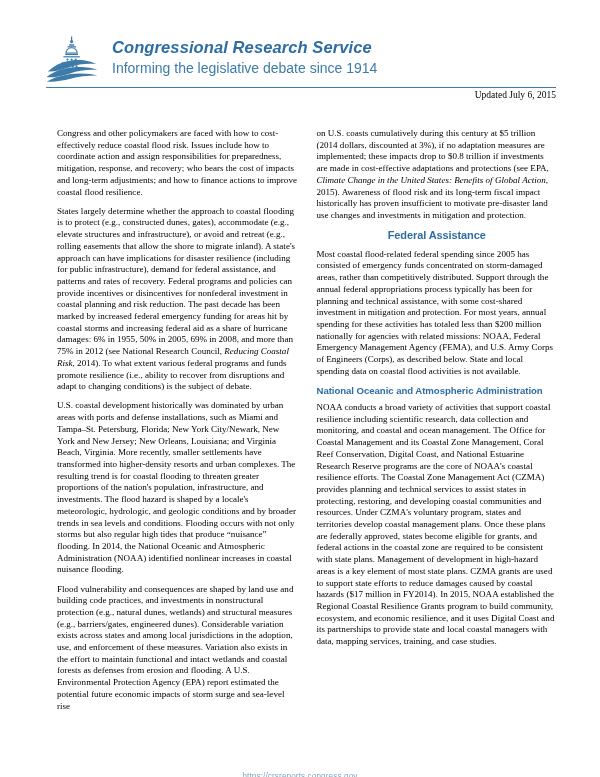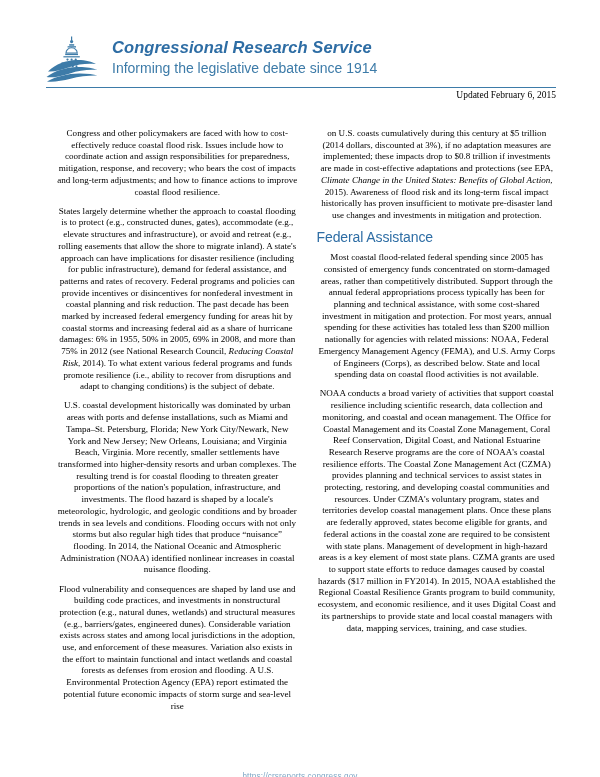--- a/index.html
+++ b/index.html
@@ -118,31 +118,32 @@
     gap: 19px;
   }
   .col {
     width: 241px;
     position: relative;
   }
   p {
     margin: 0 0 7.5px 0;
     font-size: 9.05px;
     line-height: 1.295;
-    text-align: center;
+    text-align: left;
     color: #000000;
   }
   h2.sec {
     font-family: "Liberation Sans", "DejaVu Sans", sans-serif;
     color: #2e6da4;
-    font-size: 14px;
-    font-weight: normal;
+    font-size: 11px;
+    font-weight: bold;
     margin: 6px 0 7px 0;
     line-height: 1.15;
     letter-spacing: -0.1px;
+    text-align: center;
   }
   h3.subsec {
     font-family: "Liberation Sans", "DejaVu Sans", sans-serif;
     color: #2e6da4;
     font-size: 9.6px;
     font-weight: bold;
     margin: 7px 0 6px 0;
     line-height: 1.15;
     letter-spacing: -0.05px;
   }
@@ -195,39 +196,40 @@
       </span>
       <div class="wordmarks">
         <div class="crs-name">Congressional Research Service</div>
         <div class="crs-tag">Informing the legislative debate since 1914</div>
       </div>
     </div>
   </div>
 
   <div class="masthead-rule"></div>
 
-  <div class="updated-line">Updated February 6, 2015</div>
+  <div class="updated-line">Updated July 6, 2015</div>
 
 
   <div class="columns">
 
     <div class="col">
       <p>Congress and other policymakers are faced with how to cost-effectively reduce coastal flood risk. Issues include how to coordinate action and assign responsibilities for preparedness, mitigation, response, and recovery; who bears the cost of impacts and long-term adjustments; and how to finance actions to improve coastal flood resilience.</p>
       <p><span>States largely determine whether the approach to coastal flooding is to protect (e.g., constructed dunes, gates), accommodate (e.g., elevate structures and infrastructure), or avoid and retreat (e.g., rolling easements that allow the shore to migrate inland). A state's approach can have implications for disaster resilience (including for public infrastructure), demand for federal assistance, and patterns and rates of recovery. Federal programs and policies can provide incentives or disincentives for nonfederal investment in coastal planning and risk reduction. The past decade has been marked by increased federal emergency funding for areas hit by coastal storms and increasing federal aid as a share of hurricane damages: 6% in 1955, 50% in 2005, 69% in 2008, and more than 75% in 2012 (see National Research Council, </span><i>Reducing Coastal Risk</i><span>, 2014). To what extent various federal programs and funds promote resilience (i.e., ability to recover from disruptions and adapt to changing conditions) is the subject of debate.</span></p>
 
       <p>U.S. coastal development historically was dominated by urban areas with ports and defense installations, such as Miami and Tampa–St. Petersburg, Florida; New York City/Newark, New York and New Jersey; New Orleans, Louisiana; and Virginia Beach, Virginia. More recently, smaller settlements have transformed into higher-density resorts and urban complexes. The resulting trend is for coastal flooding to threaten greater proportions of the nation's population, infrastructure, and investments. The flood hazard is shaped by a locale's meteorologic, hydrologic, and geologic conditions and by broader trends in sea levels and conditions. Flooding occurs with not only storms but also regular high tides that produce “nuisance” flooding. In 2014, the National Oceanic and Atmospheric Administration (NOAA) identified nonlinear increases in coastal nuisance flooding.</p>
       <p>Flood vulnerability and consequences are shaped by land use and building code practices, and investments in nonstructural protection (e.g., natural dunes, wetlands) and structural measures (e.g., barriers/gates, engineered dunes). Considerable variation exists across states and among local jurisdictions in the adoption, use, and enforcement of these measures. Variation also exists in the effort to maintain functional and intact wetlands and coastal forests as defenses from erosion and flooding. A U.S. Environmental Protection Agency (EPA) report estimated the potential future economic impacts of storm surge and sea-level rise</p>
     </div>
 
     <div class="col">
       <p><span>on U.S. coasts cumulatively during this century at $5 trillion (2014 dollars, discounted at 3%), if no adaptation measures are implemented; these impacts drop to $0.8 trillion if investments are made in cost-effective adaptations and protections (see EPA, </span><i>Climate Change in the United States: Benefits of Global Action</i><span>, 2015). Awareness of flood risk and its long-term fiscal impact historically has proven insufficient to motivate pre-disaster land use changes and investments in mitigation and protection.</span></p>
 
       <h2 class="sec">Federal Assistance</h2>
       <p>Most coastal flood-related federal spending since 2005 has consisted of emergency funds concentrated on storm-damaged areas, rather than competitively distributed. Support through the annual federal appropriations process typically has been for planning and technical assistance, with some cost-shared investment in mitigation and protection. For most years, annual spending for these activities has totaled less than $200 million nationally for agencies with related missions: NOAA, Federal Emergency Management Agency (FEMA), and U.S. Army Corps of Engineers (Corps), as described below. State and local spending data on coastal flood activities is not available.</p>
 
+      <h3 class="subsec">National Oceanic and Atmospheric Administration</h3>
       <p>NOAA conducts a broad variety of activities that support coastal resilience including scientific research, data collection and monitoring, and coastal and ocean management. The Office for Coastal Management and its Coastal Zone Management, Coral Reef Conservation, Digital Coast, and National Estuarine Research Reserve programs are the core of NOAA's coastal resilience efforts. The Coastal Zone Management Act (CZMA) provides planning and technical services to assist states in protecting, restoring, and developing coastal communities and resources. Under CZMA's voluntary program, states and territories develop coastal management plans. Once these plans are federally approved, states become eligible for grants, and federal actions in the coastal zone are required to be consistent with state plans. Management of development in high-hazard areas is a key element of most state plans. CZMA grants are used to support state efforts to reduce damages caused by coastal hazards ($17 million in FY2014). In 2015, NOAA established the Regional Coastal Resilience Grants program to build community, ecosystem, and economic resilience, and it uses Digital Coast and its partnerships to provide state and local coastal managers with data, mapping services, training, and case studies.</p>
 
     </div>
 
   </div>
 
   <div class="footer-link">https://crsreports.congress.gov</div>
 
 </div>
 

